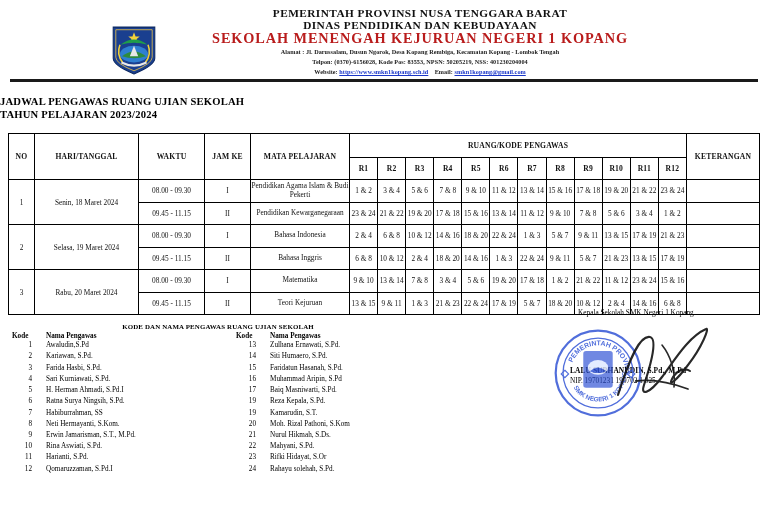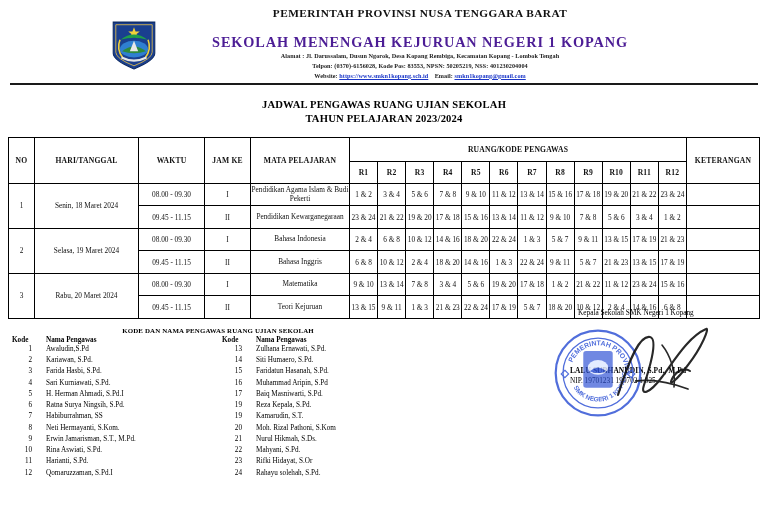--- a/index.html
+++ b/index.html
@@ -8,36 +8,36 @@
     width: 768px; height: 513px;
     background: #ffffff;
     font-family: "Liberation Serif", serif;
     color: #000;
     overflow: hidden;
   }
   .page { position: relative; width: 768px; height: 513px; padding: 0; }
 
   
   .letterhead {
-    display: flex; align-items: center;
+    display: flex; align-items: flex-end;
     padding: 7px 0 0 0;
     justify-content: center;
   }
   .logo-wrap { width: 72px; display: flex; justify-content: center; padding-top: 2px; }
   .logo { width: 52px; height: 52px; }
   .lh-text { width: 500px; text-align: center; line-height: 1.08; }
   .lh-l1 { font-size: 11.3px; font-weight: bold; letter-spacing: .45px; color: #111; }
   .lh-l2 { font-size: 11.3px; font-weight: bold; letter-spacing: .45px; color: #111; }
-  .lh-l3 { font-size: 14.3px; font-weight: bold; letter-spacing: .9px; color: #4c1d95; margin-top: 16px; }
+  .lh-l3 { font-size: 14.3px; font-weight: bold; letter-spacing: .9px; color: #b91c1c; margin-top: 0px; }
   .lh-addr { font-size: 6.2px; font-weight: bold; color: #222; letter-spacing: .05px; margin-top: 1.5px; line-height: 1.35; }
   .lh-addr a, .lh-link { color: #1a36c8; text-decoration: underline; }
   .rule { height: 2.2px; background: #1a1a1a; margin: 3px 10px 0 10px; }
 
   
-  .doc-title { text-align: center; margin-top: 13px; line-height: 1.3; }
+  .doc-title { margin-top: 13px; line-height: 1.3; }
   .doc-title .t1 { font-size: 10.6px; font-weight: bold; letter-spacing: .2px; }
   .doc-title .t2 { font-size: 10.6px; font-weight: bold; letter-spacing: .2px; }
 
   
   .tbl-wrap { padding: 0 8px; margin-top: 11px; }
   table.sched { border-collapse: collapse; width: 752px; table-layout: fixed; }
   table.sched th, table.sched td {
     border: 1px solid #000; padding: 0; text-align: center;
     font-size: 7.3px; color: #111;
   }
@@ -52,21 +52,21 @@
   tr.hdr1 th { height: 24px; }
   tr.hdr2 th { height: 22px; }
   tr.drow td { height: 22.5px; }
   td.cell-mapel { text-align: left; padding-left: 3px; line-height: 1.2; vertical-align: middle; }
   td.v-mid { vertical-align: middle; }
   .roman { font-size: 7.6px; }
 
   
   .codes { padding: 0 8px; margin-top: 8px; position: relative; }
   .codes-title { text-align: center; font-size: 6.9px; font-weight: bold; letter-spacing: .15px; width: 420px; }
-  .codes-cols { display: flex; gap: 2px; margin-top: 2px; }
+  .codes-cols { display: flex; gap: 16px; margin-top: 2px; }
   .code-col { width: 208px; }
   .code-col.second { width: 230px; }
   .code-head { display: flex; font-size: 7.2px; font-weight: bold; }
   .code-head .k { width: 34px; text-align: left; padding-left: 4px; }
   .code-head .n { padding-left: 4px; }
   .code-row { display: flex; font-size: 7.2px; line-height: 1.56; }
   .code-row .k { width: 34px; text-align: right; padding-right: 10px; }
   .code-row .n { padding-left: 4px; }
 
   
@@ -99,20 +99,21 @@
         <ellipse cx="50" cy="58" rx="27" ry="16" fill="#2f7fd1"></ellipse>
         <path d="M27 62 Q50 44 73 62 Q50 70 27 62 Z" fill="#2e8b3d"></path>
         <polygon points="50,42 58,62 42,62" fill="#e8e8e8"></polygon>
         <path d="M23 40 Q16 58 28 74" fill="none" stroke="#f2d23a" stroke-width="3"></path>
         <path d="M77 40 Q84 58 72 74" fill="none" stroke="#f2d23a" stroke-width="3"></path>
         <path d="M26 74 Q50 86 74 74" fill="none" stroke="#e8e8e8" stroke-width="4"></path>
       </svg>
     </div>
     <div class="lh-text">
       <div class="lh-l1">PEMERINTAH PROVINSI NUSA TENGGARA BARAT</div>
+      <div class="lh-l2">DINAS PENDIDIKAN DAN KEBUDAYAAN</div>
       <div class="lh-l3">SEKOLAH MENENGAH KEJURUAN NEGERI 1 KOPANG</div>
       <div class="lh-addr">Alamat : Jl. Darussalam, Dusun Ngorok, Desa Kopang Rembiga, Kecamatan Kopang - Lombok Tengah</div>
       <div class="lh-addr">Telpon: (0370)-6156028,   Kode Pos: 83553,   NPSN: 50205219,   NSS: 401230204004</div>
       <div class="lh-addr">
         <span>Website:</span>
         <span class="lh-link">https://www.smkn1kopang.sch.id</span>
         &nbsp;&nbsp;
         <span>Email:</span>
         <span class="lh-link">smkn1kopang@gmail.com</span>
       </div>

